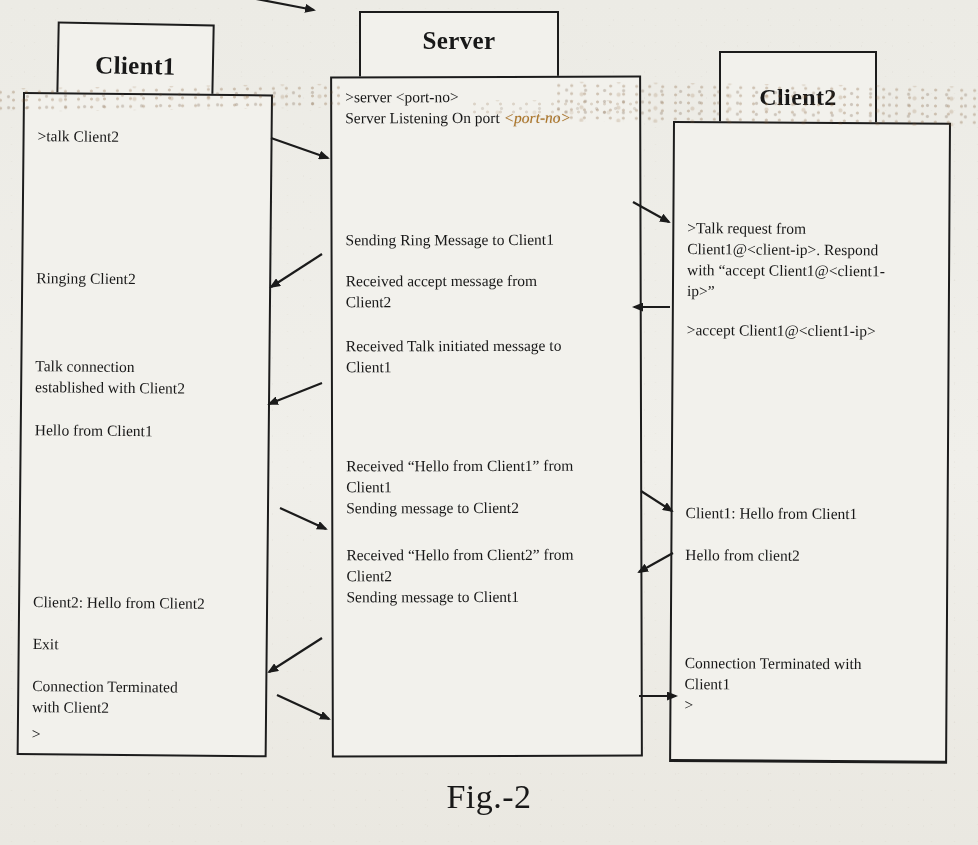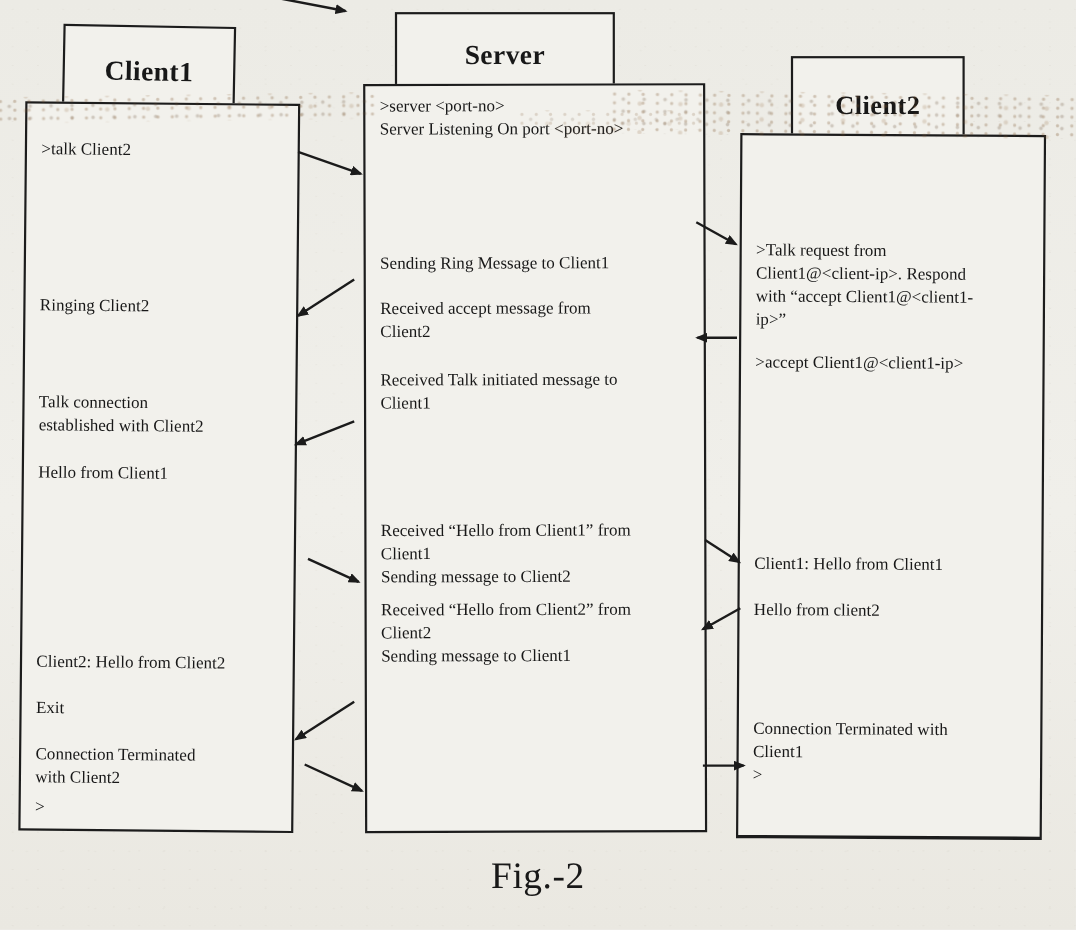--- a/index.html
+++ b/index.html
@@ -20,26 +20,26 @@
     background-position:0 0, 9px 7px;}
   .labelbox{position:absolute;border:2px solid #1c1c1c;background:#f2f1ec;
     text-align:center;z-index:1;}
   .labelbox .title{display:block;font-weight:bold;font-size:25px;letter-spacing:.4px;}
   .box{position:absolute;border:2px solid #1c1c1c;background:#f2f1ec;z-index:2;}
   .msg{position:absolute;left:13px;font-size:15.5px;line-height:21px;
     white-space:pre-line;}
   .c1 .msg{width:228px;}
   .sv .msg{width:290px;}
   .c2 .msg{width:252px;}
-  .faded{color:#000000;opacity:.85;text-shadow:0 0 1px rgba(147,117,90,.6);}
+  .faded{color:#a16207;opacity:.85;text-shadow:0 0 1px rgba(147,117,90,.6);font-style:italic;}
   .client1-label{left:57px;top:23px;width:153px;height:72px;transform:rotate(1.1deg);}
   .client1-label .title{padding-top:27px;}
   .client1-box{left:23px;top:92px;width:246px;height:659px;transform:rotate(.55deg);transform-origin:top left;}
   .server-label{left:359px;top:11px;width:196px;height:66px;}
-  .server-label .title{padding-top:24px;}
+  .server-label .title{padding-top:14px;}
   .server-box{left:331px;top:76px;width:307px;height:677px;transform:rotate(-.15deg);}
   .client2-label{left:719px;top:51px;width:154px;height:71px;}
   .client2-label .title{padding-top:31px;font-size:24px;}
   .client2-box{left:673px;top:121px;width:274px;height:636px;transform:rotate(.35deg);transform-origin:top left;border-bottom-width:3px;}
   .arrows{position:absolute;left:0;top:0;z-index:4;pointer-events:none;}
   .caption{position:absolute;left:404px;top:778px;width:170px;text-align:center;
     font-size:34px;letter-spacing:.5px;z-index:2;}
   .smudge{position:absolute;z-index:6;pointer-events:none;opacity:.55;filter:blur(.2px);
     background-image:
       radial-gradient(circle, rgba(124,84,44,.55) 0 1px, transparent 1.9px),
@@ -79,21 +79,21 @@
     <div class="msg" style="top:629px">&gt;</div>
   </div>
 
   <div class="box sv server-box">
     <div class="msg" style="top:8px"><span>&gt;server &lt;port-no&gt;</span><br><span>Server Listening On port </span><span class="faded">&lt;port-no&gt;</span></div>
     <div class="msg" style="top:151px">Sending Ring Message to Client1</div>
     <div class="msg" style="top:192px">Received accept message from
 Client2</div>
     <div class="msg" style="top:257px">Received Talk initiated message to
 Client1</div>
-    <div class="msg" style="top:394px">Received “Hello from Client1” from
+    <div class="msg" style="top:377px">Received “Hello from Client1” from
 Client1
 Sending message to Client2</div>
     <div class="msg" style="top:466px">Received “Hello from Client2” from
 Client2
 Sending message to Client1</div>
   </div>
 
   <div class="box c2 client2-box">
     <div class="msg" style="top:94px">&gt;Talk request from
 Client1@&lt;client-ip&gt;. Respond

